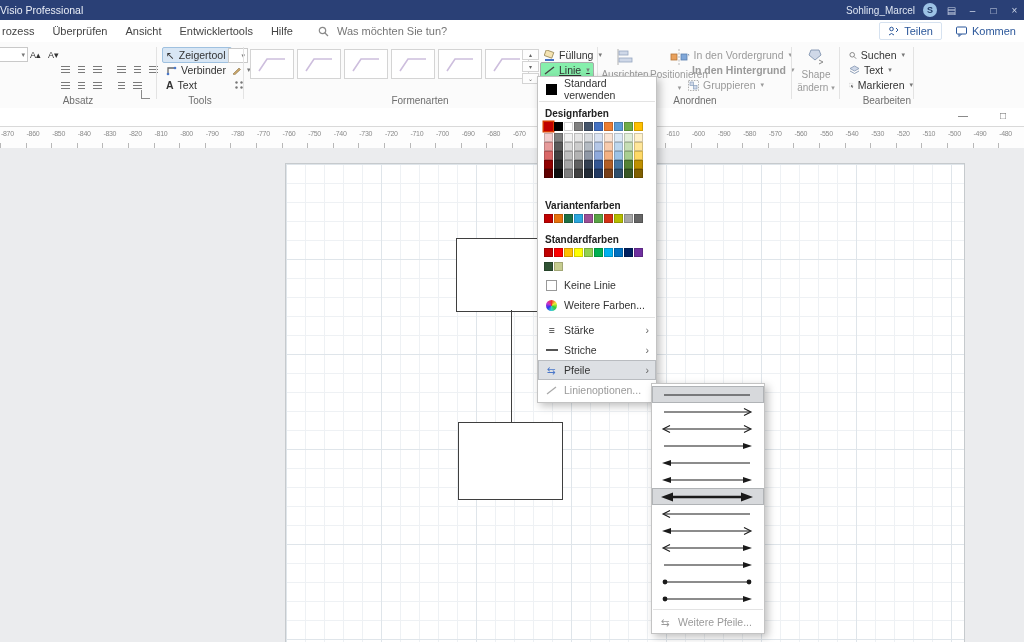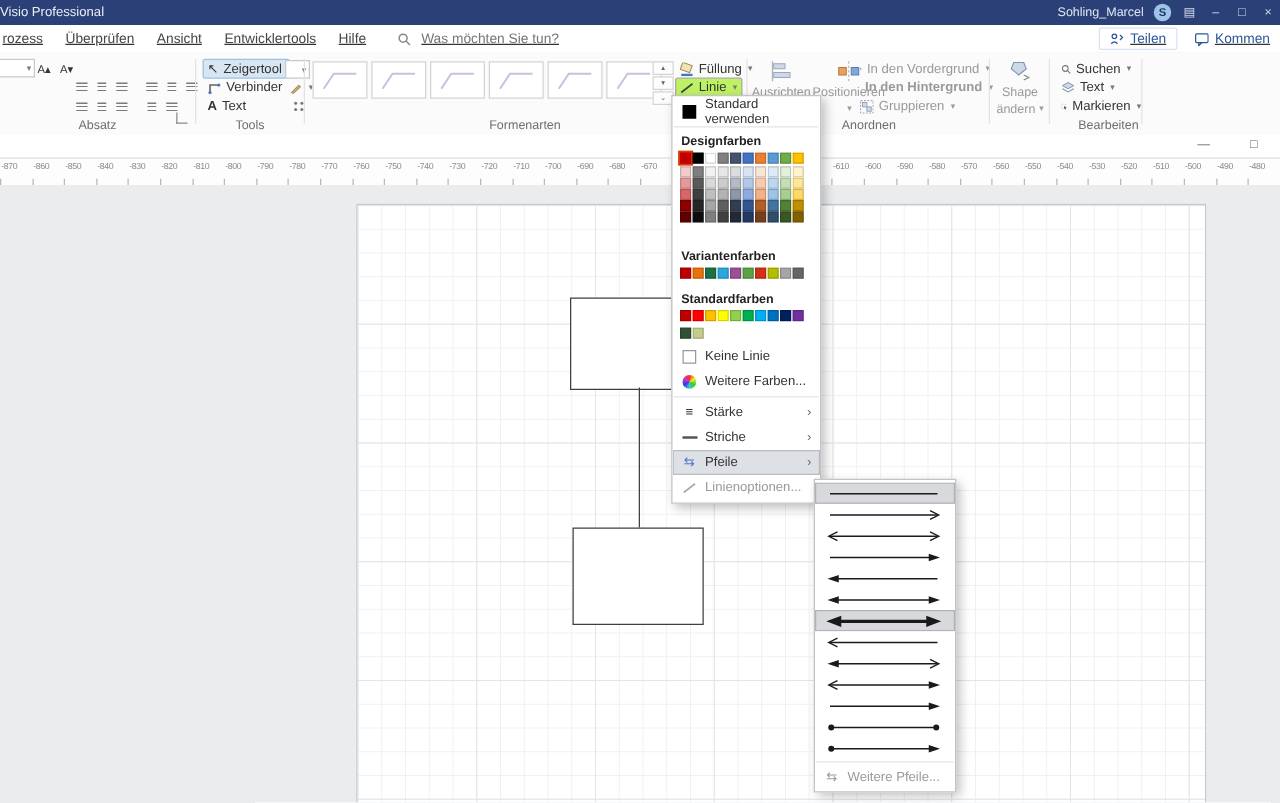--- a/index.html
+++ b/index.html
@@ -11,39 +11,39 @@
   .tb-title{position:absolute;left:0;right:0;top:0;height:20px;line-height:20px;text-align:left;
             font-size:10.5px;color:#e9edf6;}
   .tb-right{position:absolute;right:3px;top:0;height:20px;display:flex;align-items:center;gap:8px;}
   .tb-user{font-size:10px;color:#dfe6f3;}
   .tb-avatar{width:14px;height:14px;border-radius:50%;background:#9dc3e6;color:#1f3864;
              font-size:9px;font-weight:bold;display:flex;align-items:center;justify-content:center;}
   .tb-btn{color:#cdd6e8;font-size:10px;width:13px;text-align:center;}
 
   
   .tabsrow{position:absolute;left:0;top:20px;width:1024px;height:22px;background:#fff;
-           border-bottom:1px solid #ececec;display:flex;align-items:center;overflow:hidden;text-decoration:underline;}
+           border-bottom:1px solid #ececec;display:flex;align-items:center;overflow:hidden;}
   .tab{padding:0 9px;height:22px;display:flex;align-items:center;color:#444;}
   .tab:first-child{padding-left:2px;}
   .searchbox{display:flex;align-items:center;gap:6px;margin-left:16px;color:#777;}
   .searchbox input{border:0;outline:0;font-size:11px;width:140px;color:#666;background:transparent;
                    font-family:inherit;}
   .tabs-right{margin-left:auto;display:flex;align-items:center;}
   .act{display:flex;align-items:center;gap:5px;color:#2b579a;padding:2px 8px;white-space:nowrap;}
   .act.teilen{border:1px solid #d6e2f0;border-radius:2px;margin-right:6px;margin-left:28px;}
 
   
   .ribbon{position:absolute;left:0;top:42px;width:1024px;height:66px;background:#fbfbfb;
           border-bottom:1px solid #d8d8d8;}
   .vsep{position:absolute;top:5px;height:52px;width:1px;background:#e3e3e3;}
   .grouplabel{position:absolute;top:53px;font-size:10px;color:#6e6e6e;text-align:center;}
   .tbtn{position:absolute;display:flex;align-items:center;gap:4px;font-size:10.5px;color:#333;
         padding:0 3px;height:14px;border:1px solid transparent;border-radius:2px;white-space:nowrap;}
   .tbtn.sel{background:#d8e6f4;border-color:#9fc1e0;}
-  .tbtn.pressed{background:#bef264;border-color:#a9a9a9;}
+  .tbtn.pressed{background:#86efac;border-color:#a9a9a9;text-decoration:underline;}
   .dd{font-size:7px;color:#777;margin-left:1px;}
   .gray,.gray *{color:#9a9a9a !important;}
   .icongrid{position:absolute;display:flex;gap:1px;}
   .ic13{width:13px;height:13px;border:1px solid transparent;border-radius:2px;
         display:flex;align-items:center;justify-content:center;}
   .lns{width:9px;height:7px;background:repeating-linear-gradient(#7a7a7a 0 1px,transparent 1px 3px);}
   .lns.short{width:7px;}
   .combo{position:absolute;background:#fff;border:1px solid #c9c9c9;display:flex;align-items:center;
          justify-content:flex-end;padding:0 2px;height:13px;}
   .bigbtn{position:absolute;display:flex;flex-direction:column;align-items:center;gap:2px;

